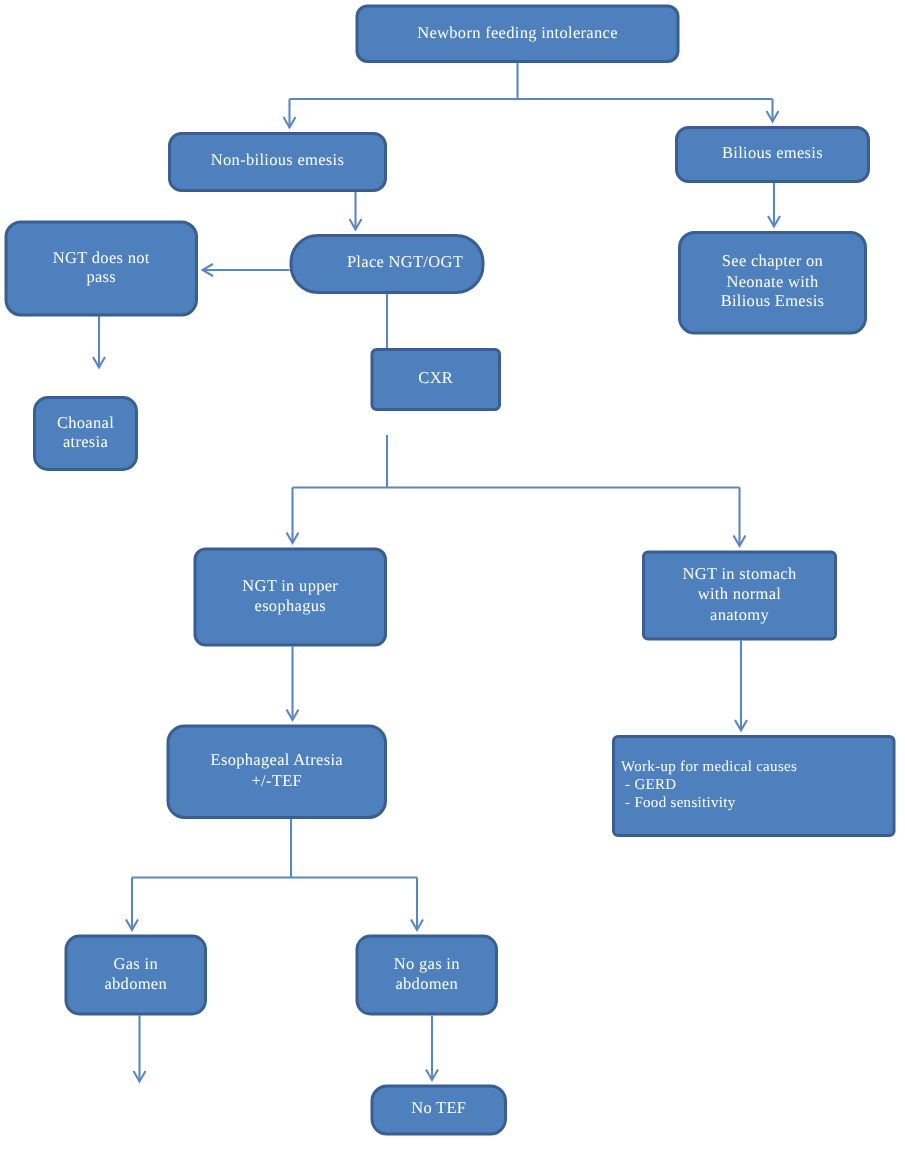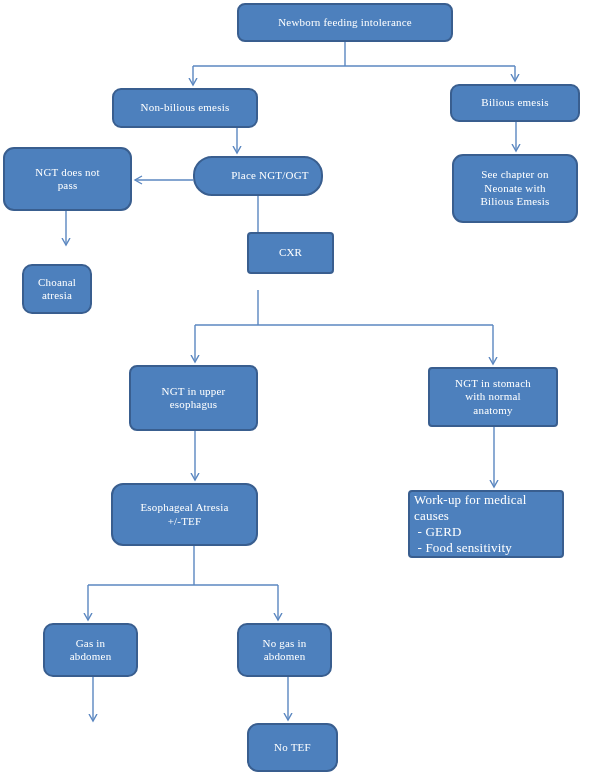--- a/index.html
+++ b/index.html
@@ -53,27 +53,27 @@
   .node-non-bilious        { left:112px; top:88px;  width:146px; height:40px; border-radius:9px;  }
   .node-bilious            { left:450px; top:84px;  width:130px; height:38px; border-radius:9px;  }
   .node-ngt-not-pass       { left:3px;   top:147px; width:129px; height:64px; border-radius:11px; }
   .node-place-ngt          { left:193px; top:156px; width:130px; height:40px; border-radius:19px;padding-left:24px;  }
   .node-see-chapter        { left:452px; top:154px; width:126px; height:69px; border-radius:11px; }
   .node-choanal            { left:22px;  top:264px; width:70px;  height:50px; border-radius:10px; }
   .node-cxr                { left:215px; top:232px; width:87px;  height:42px; border-radius:4px;margin-left:32px; }
   .node-ngt-upper          { left:129px; top:365px; width:129px; height:66px; border-radius:8px;  }
   .node-ngt-stomach        { left:428px; top:367px; width:130px; height:60px; border-radius:4px;  }
   .node-esophageal-atresia { left:111px; top:483px; width:147px; height:63px; border-radius:12px; }
-  .node-workup             { left:408px; top:490px; width:156px; height:68px; border-radius:4px;
+  .node-workup             { left:408px; top:490px; width:189px; height:68px; border-radius:4px;
                              justify-content:flex-start; text-align:left; padding-left:4px;
-                             font-size:13px; }
+                             font-size:10px; }
   .node-gas-abdomen        { left:43px;  top:623px; width:95px;  height:54px; border-radius:10px; }
   .node-no-gas-abdomen     { left:237px; top:623px; width:95px;  height:54px; border-radius:10px; }
   .node-plus-tef           { left:50px;  top:724px; width:95px;  height:49px; border-radius:11px; }
-  .node-no-tef             { left:247px; top:723px; width:91px;  height:49px; border-radius:11px; }
+  .node-no-tef             { left:247px; top:723px; width:91px;  height:34px; border-radius:11px; }
 </style>
 </head>
 <body>
 
 <div class="stage">
 
   <svg class="connector-layer" width="603" height="778" viewBox="0 0 603 778" xmlns="http://www.w3.org/2000/svg">
     <defs>
       <marker id="arr" markerUnits="userSpaceOnUse" markerWidth="12" markerHeight="12" refX="7.5" refY="4.5" orient="auto">
         <path class="arrowhead-path" d="M0.5,0.5 L7.5,4.5 L0.5,8.5"></path>

